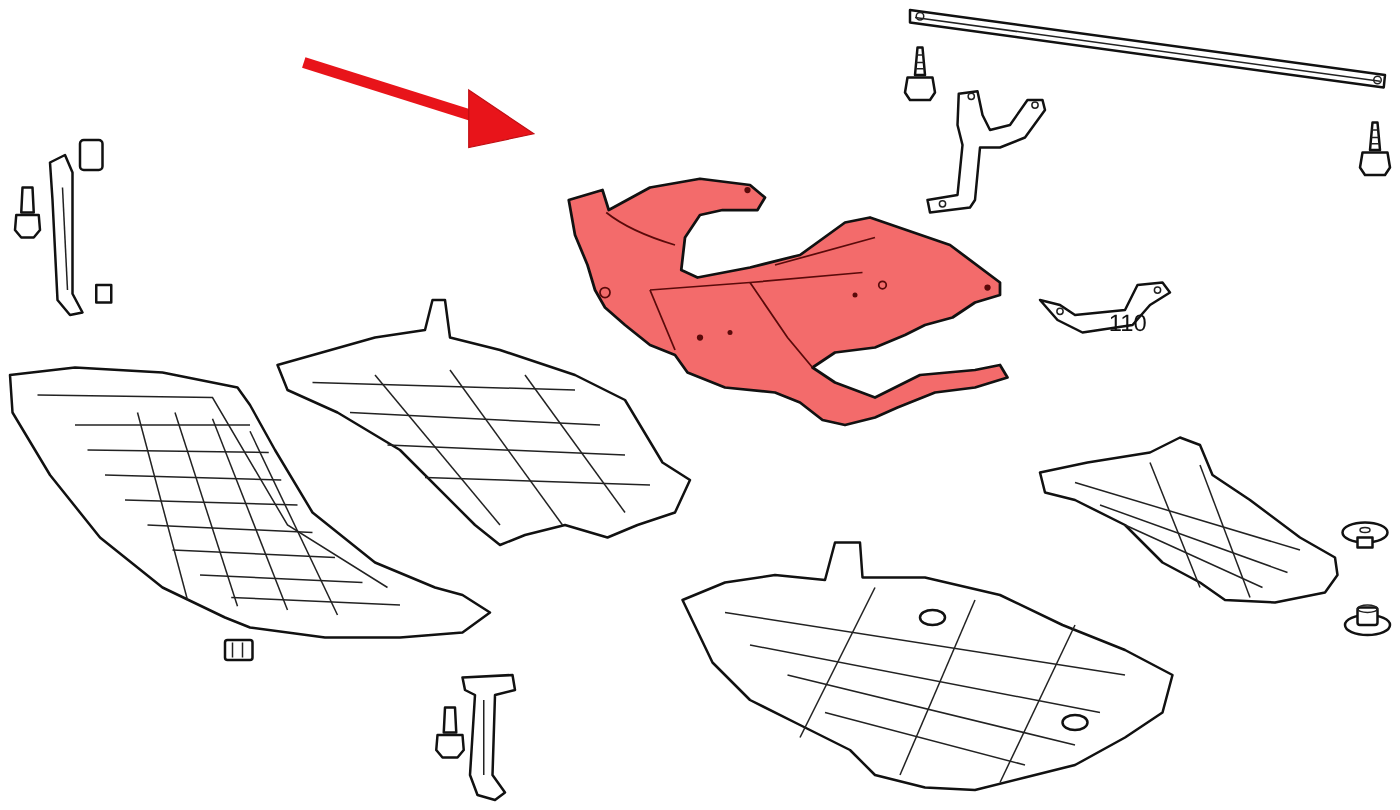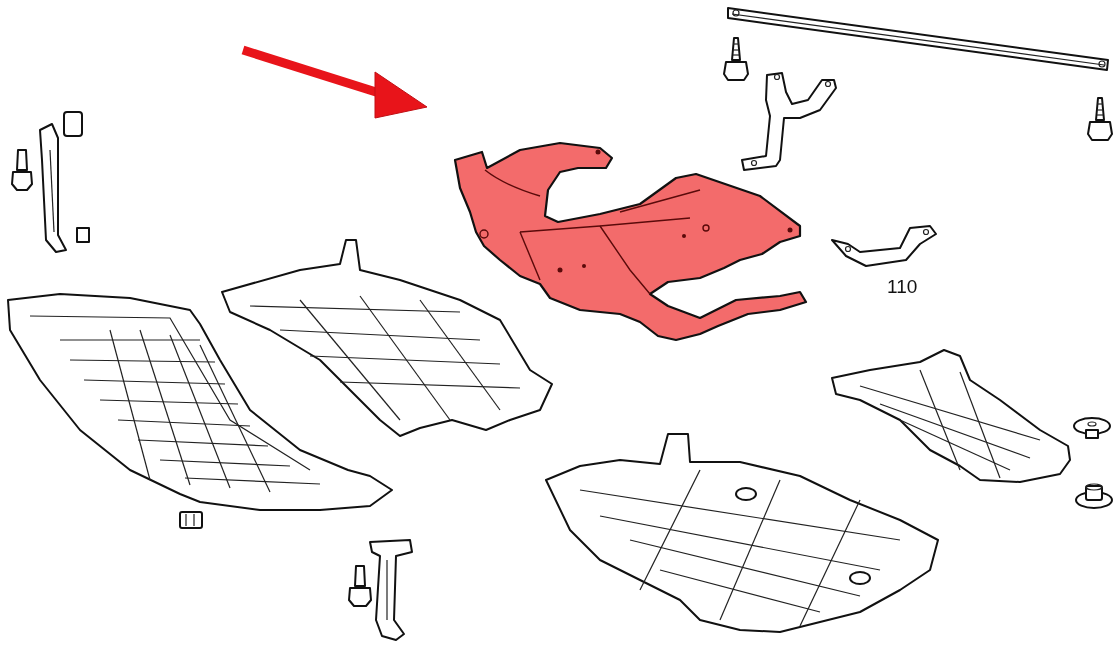--- a/index.html
+++ b/index.html
@@ -160,14 +160,14 @@
 
   <g>
     <path class="fl" d="M370,542 L410,540 L412,552 L396,556 L394,620 L404,634 L396,640 L382,636 L376,620 L380,556 L372,552 Z"></path>
     <line class="thin" x1="387" y1="560" x2="387" y2="620"></line>
     <polygon class="fl" points="356,566 364,566 365,586 355,586"></polygon>
     <polygon class="fl" points="350,588 370,588 371,600 366,606 354,606 349,600"></polygon>
   </g>
 
 </svg>
 
-<div class="label" style="left:887px;top:276px;">110</div>
+<div class="label" style="left:887px;top:249px;">110</div>
 </div>
 
 </body></html>

